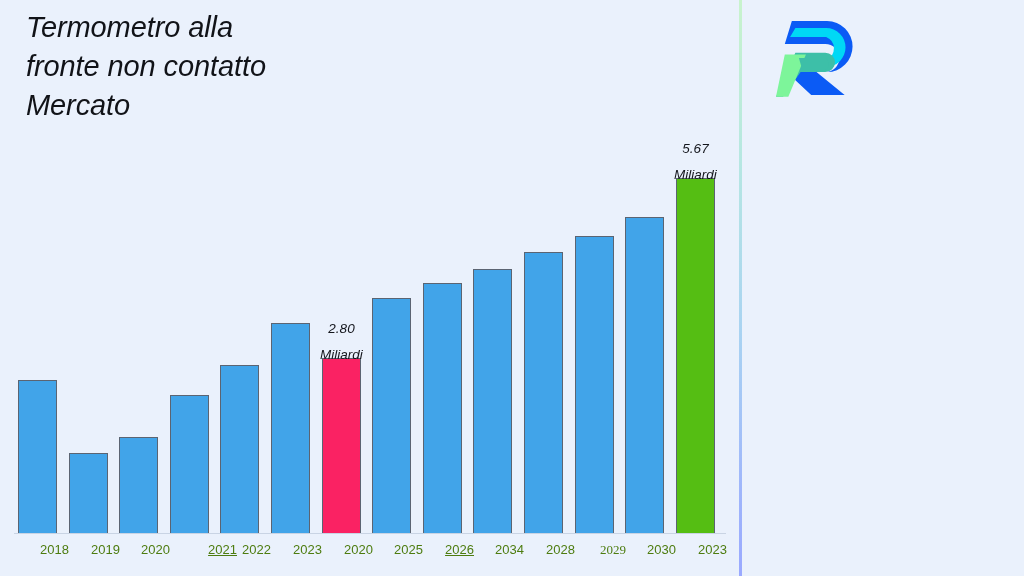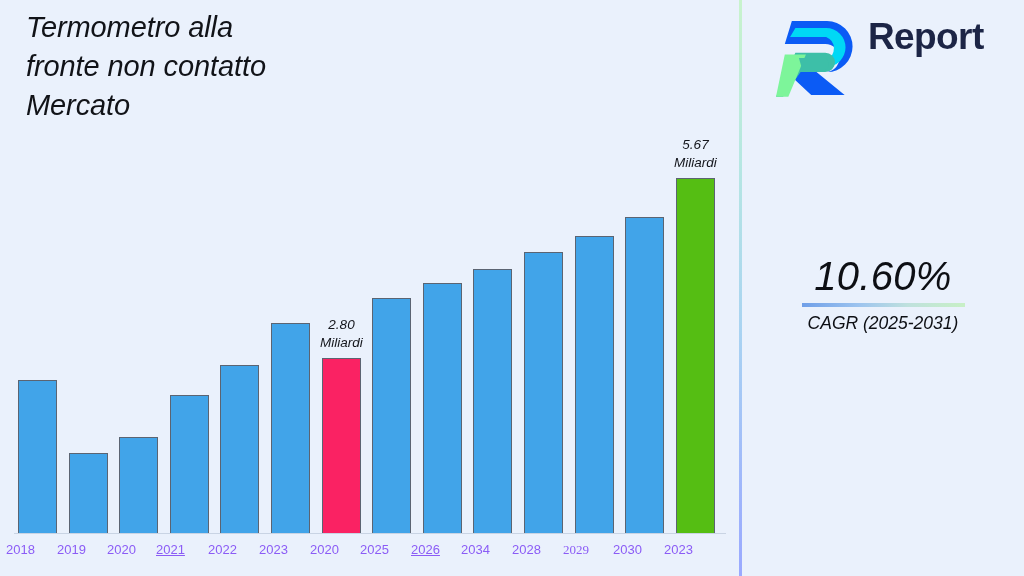--- a/index.html
+++ b/index.html
@@ -72,33 +72,33 @@
     border-bottom: none;
   }
   .bar.blue  { background: #41a4e9; }
   .bar.pink  { background: #fa2263; }
   .bar.green { background: #55be13; }
 
   .bar-value-label {
     position: absolute;
     font-style: italic;
     font-size: 13.5px;
-    line-height: 18px;
+    line-height: 26px;
     color: #14161c;
     text-align: center;
     white-space: pre-line;
     pointer-events: none;
   }
 
   .tick-label {
     position: absolute;
     top: 542px;
     font-size: 13px;
-    color: #8b5cf6;
-    text-align: left;
+    color: #4d7c0f;
+    text-align: right;
   }
 
   
   .divider {
     position: absolute;
     left: 739px;
     top: 0;
     width: 3px;
     height: 576px;
     background: linear-gradient(to bottom, #c8f3cc 0%, #b6e7e2 28%, #a9d3f2 58%, #9fb6fb 85%, #9aa9ff 100%);
@@ -204,21 +204,21 @@
       <div id="labels-layer">
           <div class="bar-value-label" style="left: 291px; width: 101px; top: 316px;">2.80
 Miliardi</div>
           <div class="bar-value-label" style="left: 645px; width: 101px; top: 136px;">5.67
 Miliardi</div>
         </div>
       <div id="ticks-layer">
           <div class="tick-label" style="left: 6px; width: 63px;">2018</div>
           <div class="tick-label" style="left: 57px; width: 63px;">2019</div>
           <div class="tick-label" style="left: 107px; width: 63px;">2020</div>
-          <div class="tick-label" style="left: 156px; width: 63px; text-decoration: underline;">2021</div>
+          <div class="tick-label" style="left: 174px; width: 63px; text-decoration: underline;">2021</div>
           <div class="tick-label" style="left: 208px; width: 63px;">2022</div>
           <div class="tick-label" style="left: 259px; width: 63px;">2023</div>
           <div class="tick-label" style="left: 310px; width: 63px;">2020</div>
           <div class="tick-label" style="left: 360px; width: 63px;">2025</div>
           <div class="tick-label" style="left: 411px; width: 63px; text-decoration: underline;">2026</div>
           <div class="tick-label" style="left: 461px; width: 63px;">2034</div>
           <div class="tick-label" style="left: 512px; width: 63px;">2028</div>
           <div class="tick-label" style="left: 563px; width: 63px; font-family: Liberation Serif, serif;">2029</div>
           <div class="tick-label" style="left: 613px; width: 63px;">2030</div>
           <div class="tick-label" style="left: 664px; width: 63px;">2023</div>
@@ -238,25 +238,19 @@
           <path d="M18 8 H58 A29 29 0 0 1 58 66 H46 L78 92 H40 L12 66 H56 A16 16 0 0 0 56 34 H10 Z" fill="#0b5bf5"></path>
 
           <path d="M22 16 H57 A22 22 0 0 1 57 60 H36 L26 52 H57 A14 14 0 0 0 57 26 H16 Z" fill="#00d8f5"></path>
 
           <path d="M12 44 H56 A11 11 0 0 1 56 66 H28 L8 94 H0 L22 44 Z" fill="#3dbfa8"></path>
           <path d="M10 46 H34 L14 94 H0 Z" fill="#7df59a"></path>
           <path d="M26 50 H56 A8 8 0 0 1 56 64 H30 Z" fill="#3dbfa8"></path>
         </svg>
       </div>
       <div class="logo-wordmark">
-        <span class="line1">Report</span>
       </div>
     </div>
 
-    <div class="cagr-block">
-      <div class="cagr-value">10.60%</div>
-      <div class="cagr-rule"></div>
-      <div class="cagr-caption">CAGR (2025-2031)</div>
-    </div>
 
   </div>
 
 </div>
 
 </body></html>

